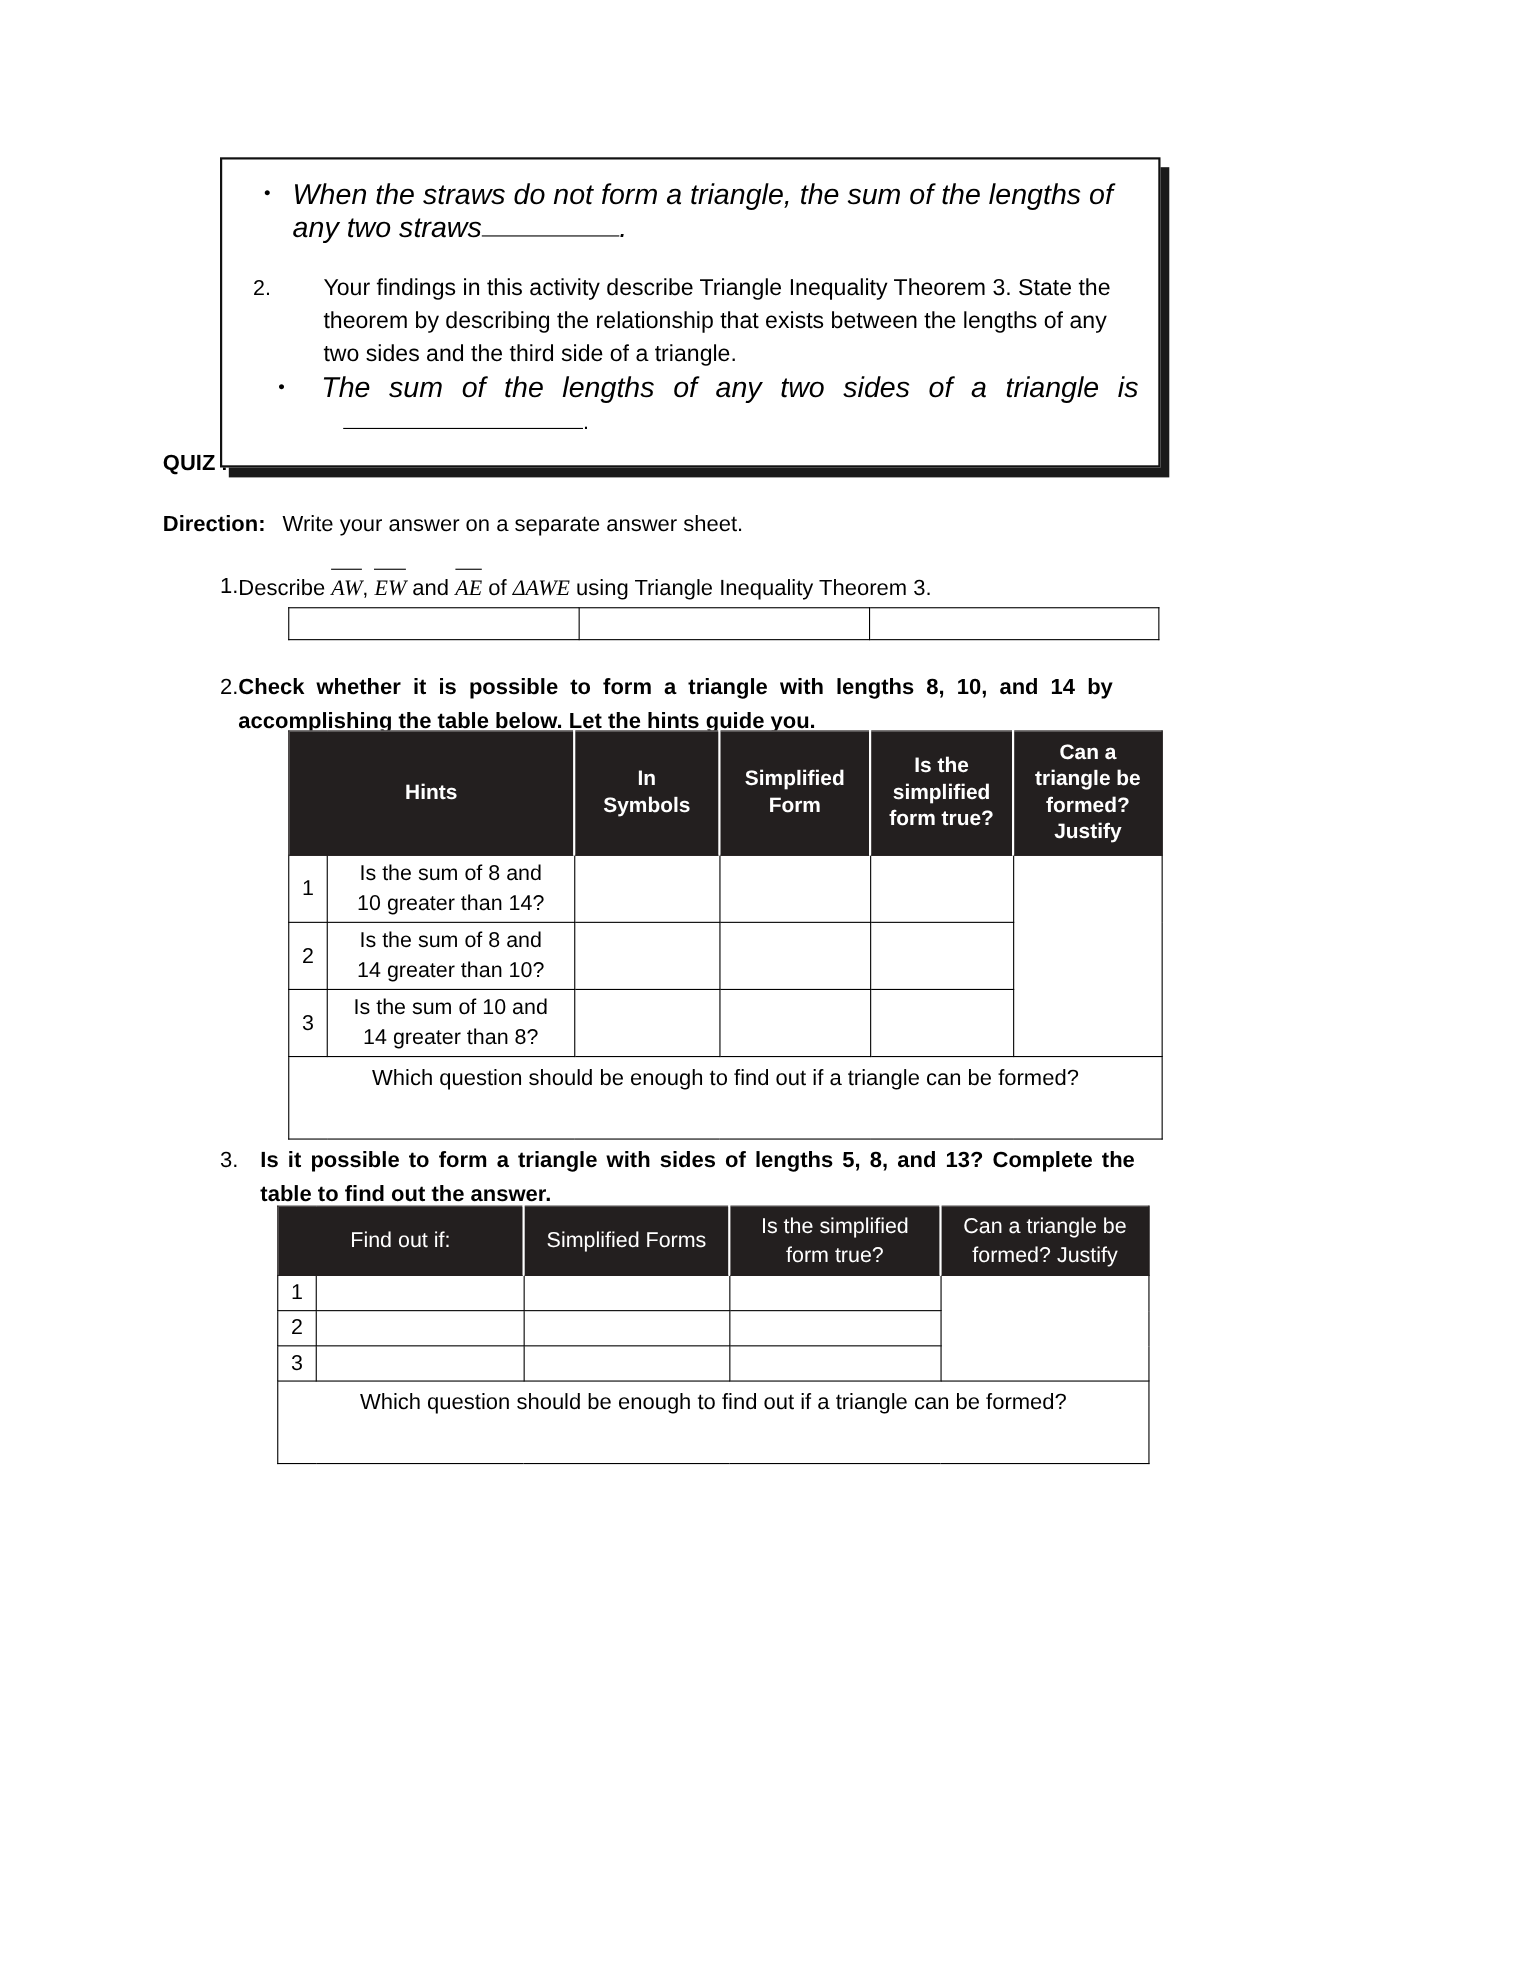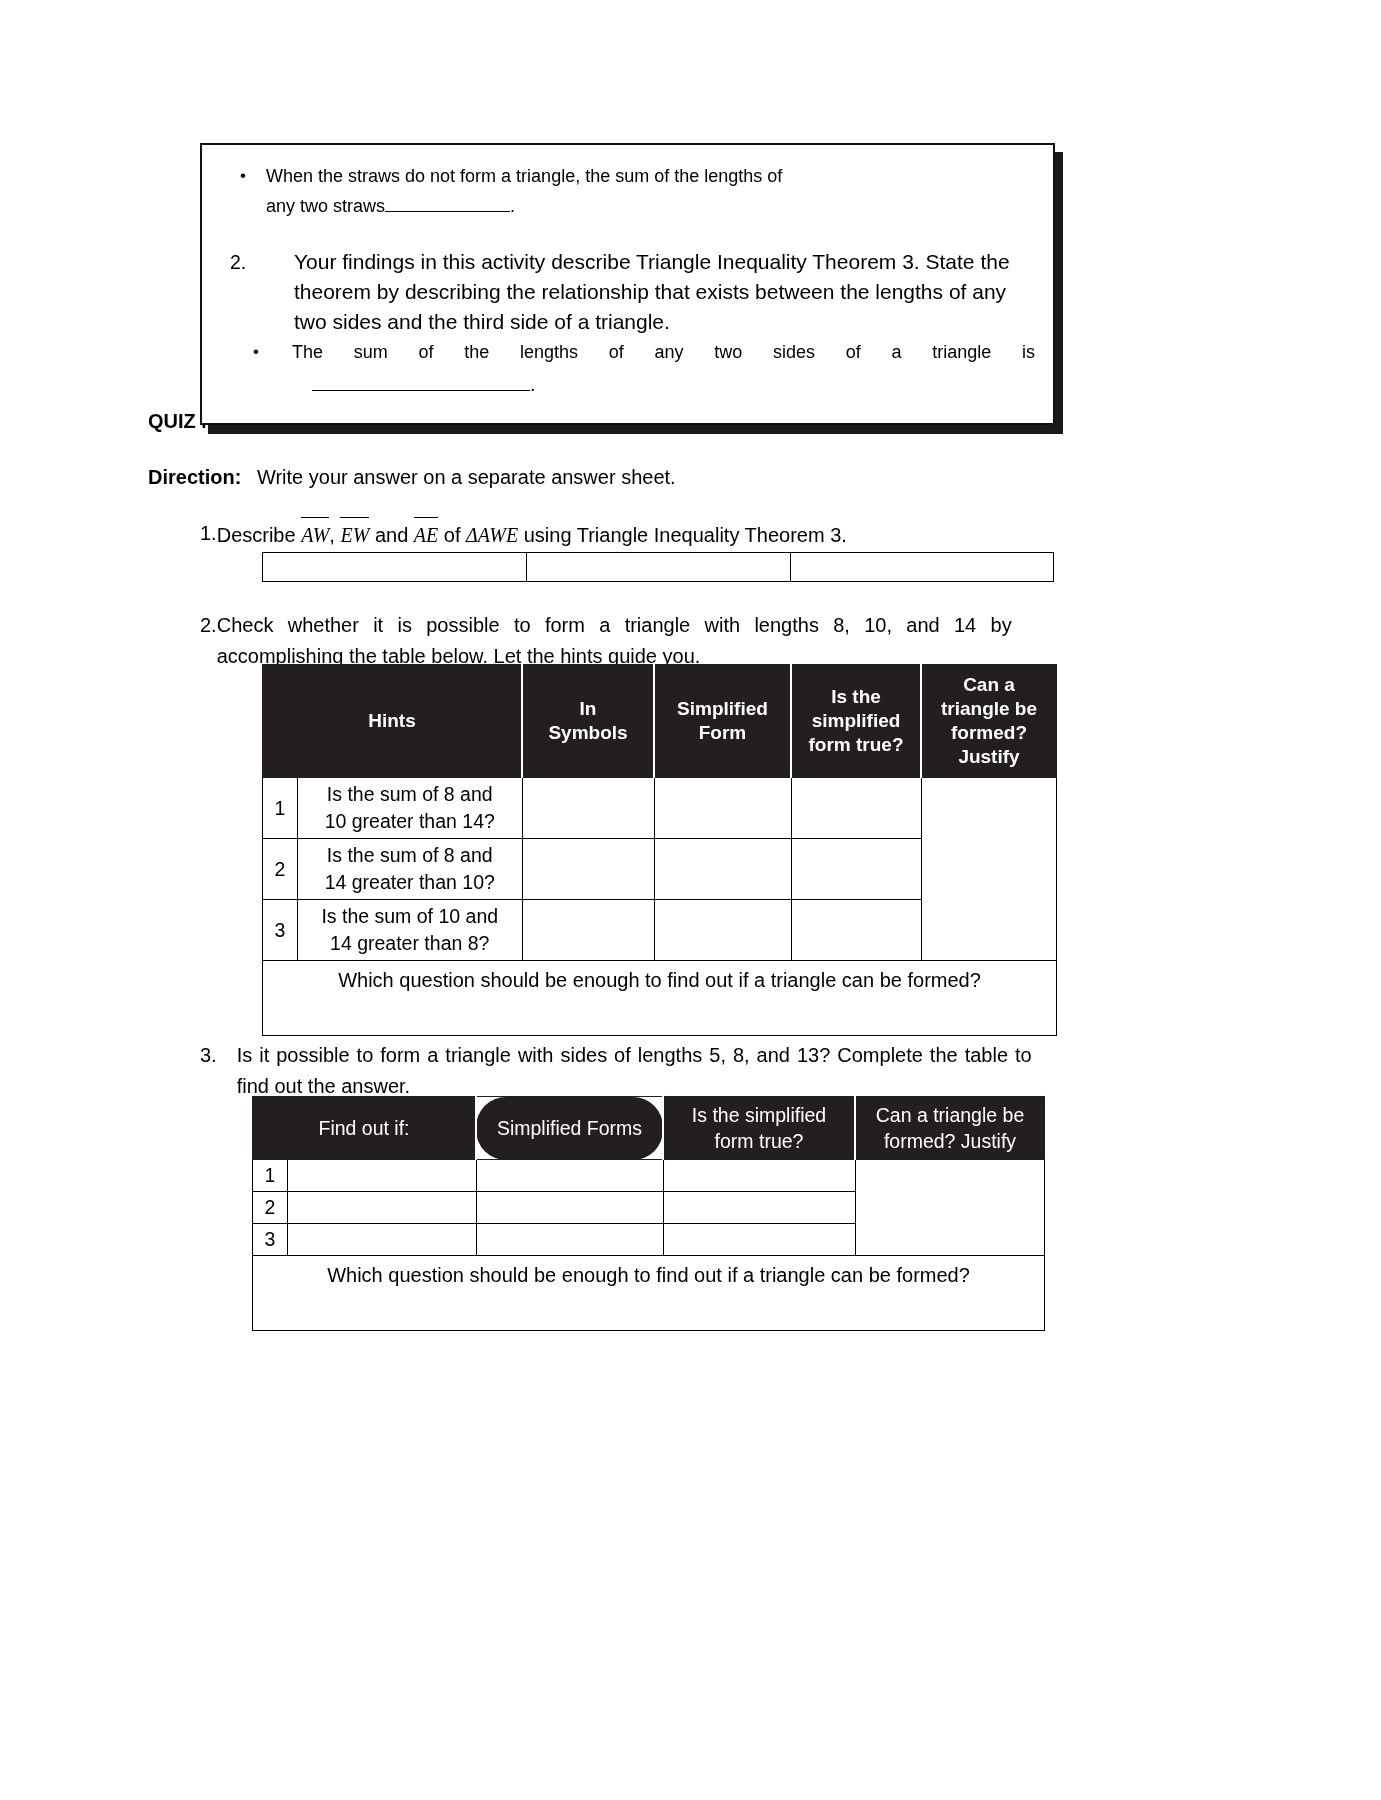--- a/index.html
+++ b/index.html
@@ -51,21 +51,22 @@
     flex: 0 0 46px;
     font-size: 17px;
     line-height: 30px;
   }
   .bullet-dot.indent2 {
     width: 72px;
     flex: 0 0 72px;
   }
   .bullet-text {
     flex: 1;
-    font-size: 18px;
+    font-style: italic;
+    font-size: 26px;
     line-height: 30px;
   }
   .bullet-text.justify {
     text-align: justify;
     text-align-last: justify;
   }
 
   .num-row {
     display: flex;
     align-items: flex-start;
@@ -120,20 +121,21 @@
     width: 80px;
     font-size: 20px;
     line-height: 30px;
   }
   .item-body {
     font-size: 20px;
     line-height: 31px;
   }
   .justify-2 {
     text-align: justify;
+    font-weight: bold;
   }
 
   .mathit {
     font-family: "Liberation Serif", serif;
     font-style: italic;
     font-size: 20px;
   }
   .overbar {
     position: relative;
     display: inline-block;
@@ -365,21 +367,21 @@
 
 <div class="item" style="left:200px; top:1040px; width:860px;">
   <div class="item-num">3.</div>
   <div class="item-body justify-2" style="width:795px;margin-left:20px;">Is it possible to form a triangle with sides of lengths 5, 8, and 13? Complete the table to find out the answer.</div>
 </div>
 
 <table id="table-q3">
   <tbody>
       <tr>
     <th class="t-head" colspan="2" style="width:230px; height:62px;">Find out if:</th>
-    <th class="t-head sep" style="width:185px;border-radius:30px;">Simplified Forms</th>
+    <th class="t-head sep" style="width:185px;">Simplified Forms</th>
     <th class="t-head sep" style="width:190px;">
       <span>Is the simplified</span><br>
       <span>form true?</span>
     </th>
     <th class="t-head sep" style="width:188px;">
       <span>Can a triangle be</span><br>
       <span>formed? Justify</span>
     </th>
   </tr>
 

